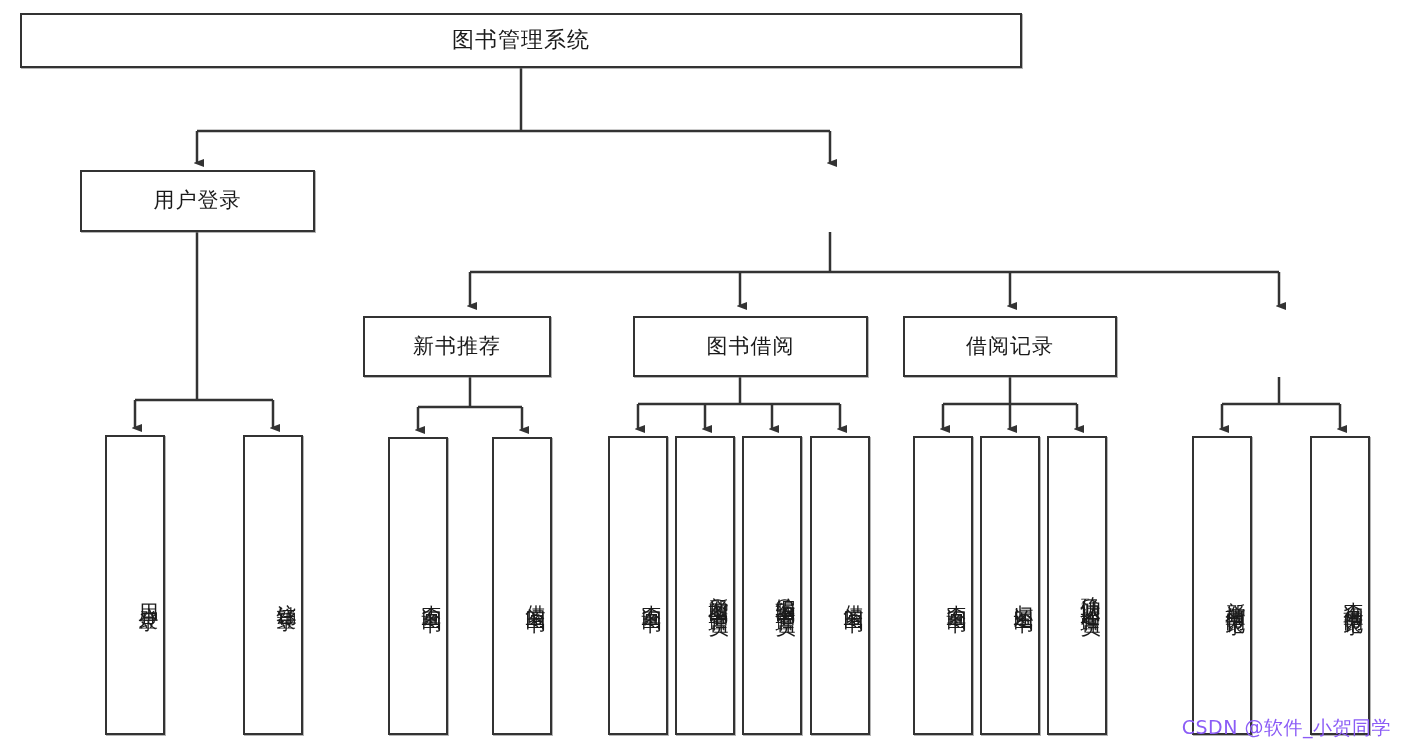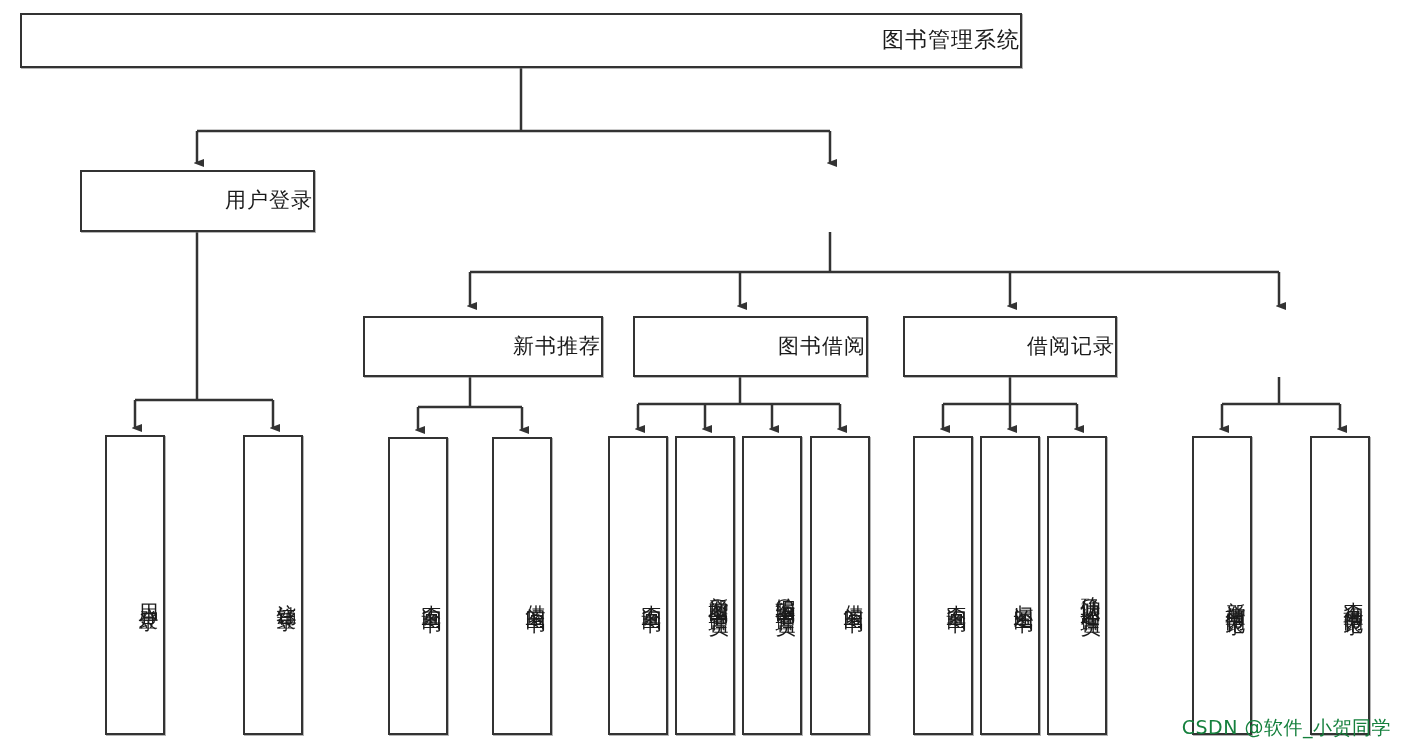--- a/index.html
+++ b/index.html
@@ -34,21 +34,20 @@
     align-items: center;
     justify-content: center;
     color: #1a1a1a;
     box-shadow: 1px 1px 0 rgba(120,120,120,0.55);
   }
   .node-h {
     font-size: 21px;
     line-height: 1.2;
     letter-spacing: 1px;
     white-space: nowrap;
-    justify-content: flex-end;
   }
   .node-root .label { font-size: 22px; }
   .node-v {
     writing-mode: vertical-rl;
     text-orientation: upright;
     align-items: flex-start;
     justify-content: center;
     padding-top: 26px;
     padding-bottom: 8px;
   }
@@ -58,21 +57,21 @@
     font-size: 20px;
     line-height: 1.45;
     letter-spacing: 3px;
     text-align: left;
   }
   .watermark {
     position: absolute;
     right: 14px;
     bottom: 6px;
     font-size: 19px;
-    color: #15803d;
+    color: #8b5cf6;
     letter-spacing: 0.5px;
     white-space: nowrap;
   }
 </style>
 </head>
 <body>
 
 <div id="canvas">
 
   <svg class="edges" viewBox="0 0 1405 747">
@@ -126,21 +125,21 @@
   </svg>
 
   <div class="node node-h node-root" style="left:20px; top:13px; width:1002px; height:55px;">
     <span class="label">图书管理系统</span>
   </div>
 
   <div class="node node-h" style="left:80px; top:170px; width:235px; height:62px;">
     <span class="label">用户登录</span>
   </div>
 
-  <div class="node node-h" style="left:363px; top:316px; width:240px; height:61px;">
+  <div class="node node-h" style="left:363px; top:316px; width:188px; height:61px;">
     <span class="label">新书推荐</span>
   </div>
   <div class="node node-h" style="left:633px; top:316px; width:235px; height:61px;">
     <span class="label">图书借阅</span>
   </div>
   <div class="node node-h" style="left:903px; top:316px; width:214px; height:61px;">
     <span class="label">借阅记录</span>
   </div>
 
   <div class="node node-v" style="left:105px; top:435px; width:60px; height:300px;">

